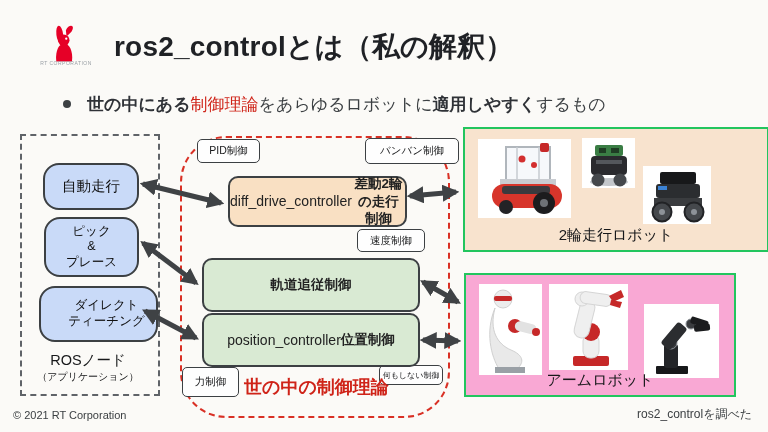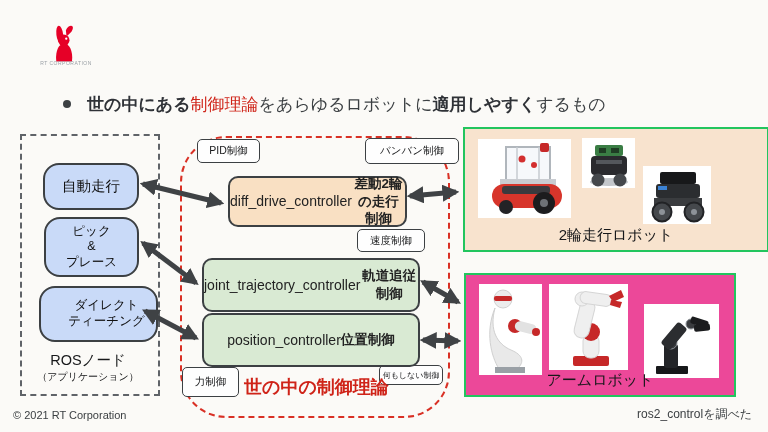--- a/index.html
+++ b/index.html
@@ -46,21 +46,21 @@
   .ctrl .en{font-size:14px;color:#222;}
   .ctrl .jp{font-size:13.5px;font-weight:600;color:#222;}
   .ctrl-diff{left:228px;top:176px;width:175px;height:47px;background:#f9e0c3;}
   .ctrl-jt{left:202px;top:258px;width:214px;height:50px;background:#d9ead3;}
   .ctrl-pos{left:202px;top:313px;width:214px;height:50px;background:#d9ead3;}
   .theory-caption{left:244px;top:375px;font-size:18px;font-weight:bold;color:#cf2318;}
 
   
   .panel{border:2px solid #22c55e;}
   .panel-wheel{left:463px;top:127px;width:302px;height:121px;background:#f8e3ce;}
-  .panel-arm{left:464px;top:273px;width:268px;height:120px;background:#ec4899;}
+  .panel-arm{left:464px;top:273px;width:268px;height:120px;background:#f9a8d4;}
   .panel-label{position:absolute;left:0;right:0;bottom:5px;text-align:center;font-size:15px;color:#17181a;font-weight:500;}
   .photo{position:absolute;background:#fff;display:flex;align-items:center;justify-content:center;}
 
   
   .footer-left{left:13px;top:409px;font-size:11px;color:#3c4043;}
   .footer-right{right:16px;top:406px;font-size:12px;color:#3c4043;}
 
   svg{display:block;}
   .arrows{position:absolute;left:0;top:0;pointer-events:none;}
 </style>
@@ -75,20 +75,21 @@
         <ellipse cx="8.6" cy="8.5" rx="2.7" ry="7.2" transform="rotate(-7 8.6 8.5)"></ellipse>
         <path d="M13.5,5 C15.5,0.5 20,0.5 19,4 C18.2,6.8 15.5,8.5 14,10 Z"></path>
         <circle cx="11.8" cy="13" r="4.6"></circle>
         <path d="M5.8,30 C4.8,20.5 8.5,15.5 12,15.5 C16,15.5 19.4,21 18.4,30 Z"></path>
       </g>
       <circle cx="13.8" cy="11.7" r="0.9" fill="#fff"></circle>
     </svg>
   </div>
   <div class="abs logo-text">RT CORPORATION</div>
 
+  <div class="abs title">ros2_controlとは（私の解釈）</div>
 
   <div class="abs bullet-dot"></div>
   <div class="abs bullet-text">
     <span class="b">世の中にある</span><span class="red">制御理論</span><span>をあらゆるロボットに</span><span class="b">適用しやすく</span><span>するもの</span>
   </div>
 
   <div class="abs ros-panel"></div>
   <div class="abs node node1">自動走行</div>
   <div class="abs node node2 pre">ピック
 &amp;
@@ -103,21 +104,20 @@
   <div class="abs tag tag-bang">バンバン制御</div>
   <div class="abs tag tag-vel">速度制御</div>
   <div class="abs tag tag-force">力制御</div>
   <div class="abs tag tag-none">何もしない制御</div>
 
   <div class="abs ctrl ctrl-diff">
     <span class="en">diff_drive_controller</span>
     <span class="jp">差動2輪の走行制御</span>
   </div>
   <div class="abs ctrl ctrl-jt">
-    <span class="en">joint_trajectory_controller</span>
     <span class="jp">軌道追従制御</span>
   </div>
   <div class="abs ctrl ctrl-pos">
     <span class="en">position_controller</span>
     <span class="jp">位置制御</span>
   </div>
   <div class="abs theory-caption">世の中の制御理論</div>
 
   <div class="abs panel panel-wheel">
     <div class="photo" style="left:13px;top:10px;width:93px;height:79px;">

